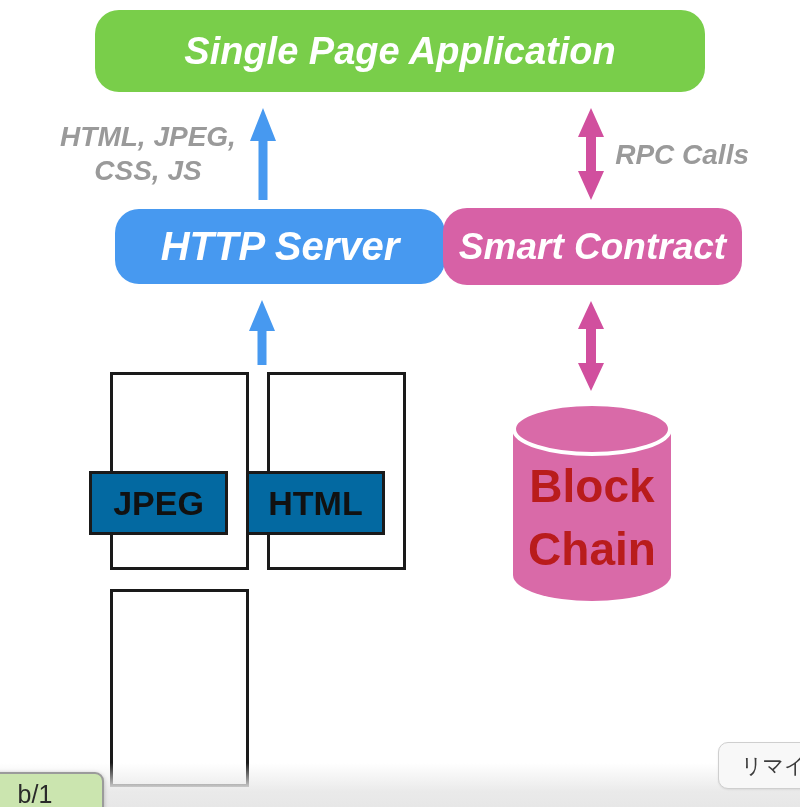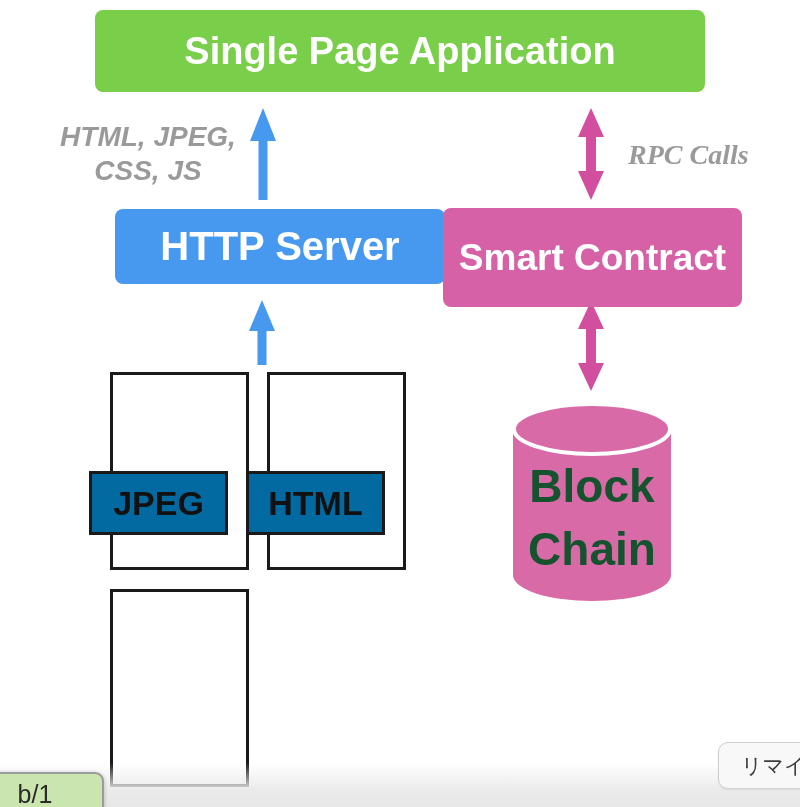--- a/index.html
+++ b/index.html
@@ -5,34 +5,34 @@
   html,body{margin:0;padding:0;}
   body{
     width:800px;height:807px;position:relative;overflow:hidden;
     background:#ffffff;
     font-family:"Liberation Sans", sans-serif;
   }
   .abs{position:absolute;}
 
   
   .node-box{
-    position:absolute;border-radius:8px;color:#ffffff;font-weight:700;
-    display:flex;align-items:center;justify-content:center;
+    position:absolute;border-radius:24px;color:#ffffff;font-weight:700;
+    display:flex;align-items:center;justify-content:center;font-style:italic;
   }
   .spa-box{left:95px;top:10px;width:610px;height:82px;background:#79ce4a;font-size:38px;}
   .http-box{left:97px;top:209px;width:330px;height:75px;background:#4799f0;font-size:40px;margin-left:18px;}
-  .sc-box{left:443px;top:208px;width:299px;height:99px;background:#d761a6;font-size:37px;}
+  .sc-box{left:443px;top:208px;width:299px;height:77px;background:#d761a6;font-size:37px;}
 
   
   .flow-label{
     position:absolute;color:#9a9a9a;font-weight:700;font-style:italic;
     font-size:28px;line-height:34px;text-align:center;
   }
   .payload-label{left:36px;top:120px;width:224px;}
-  .rpc-label{left:628px;top:138px;width:160px;text-align:left;font-family:Liberation Serif, serif;}
+  .rpc-label{left:589px;top:138px;width:160px;text-align:right;}
 
   
   .arrow-svg{position:absolute;display:block;}
 
   
   .file-card{position:absolute;width:160px;height:198px;}
   .file-doc{
     position:absolute;left:21px;top:0;width:139px;height:198px;
     box-sizing:border-box;background:#ffffff;border:3px solid #1a1a1a;
   }
@@ -44,21 +44,21 @@
   }
   .card-jpeg{left:89px;top:372px;}
   .card-html{left:246px;top:372px;}
   .card-css{left:89px;top:589px;}
   .card-js{left:261px;top:589px;}
 
   
   .cylinder-wrap{position:absolute;left:511px;top:401px;width:162px;height:202px;}
   .cylinder-text{
     position:absolute;left:511px;top:455px;width:162px;
-    color:#14532d;font-weight:700;font-size:46px;line-height:63px;text-align:center;
+    color:#b91c1c;font-weight:700;font-size:46px;line-height:63px;text-align:center;
   }
 
   
   .bottom-fade{
     position:absolute;left:0;top:763px;width:800px;height:44px;
     background:linear-gradient(180deg, rgba(238,238,238,0) 0%, #eaeaea 65%, #e7e7e7 100%);
   }
   .page-chip{
     position:absolute;left:-34px;top:772px;width:138px;height:52px;
     box-sizing:border-box;background:#cbe5af;border:2px solid #9b9b9b;

